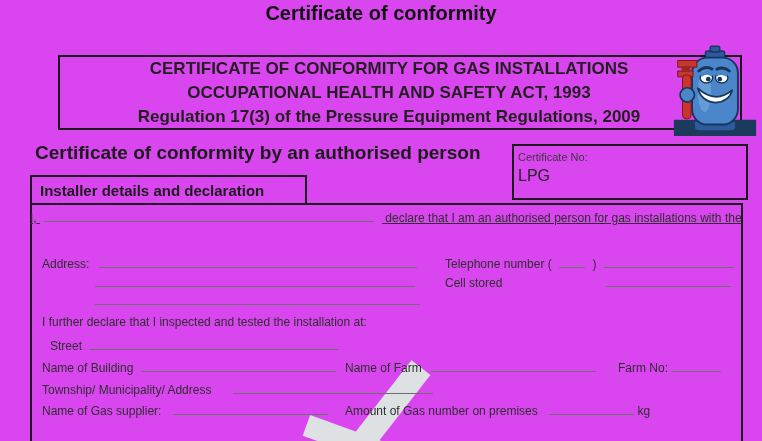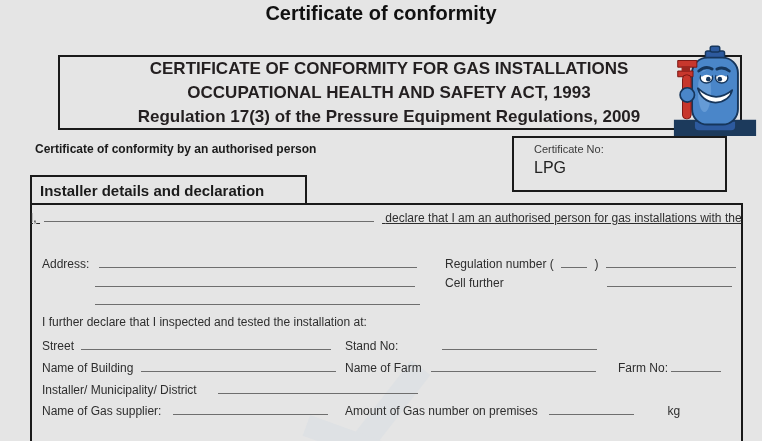--- a/index.html
+++ b/index.html
@@ -1,26 +1,26 @@
 <!DOCTYPE html>
 <html><head>
 <meta charset="utf-8">
 <style>
   html,body{margin:0;padding:0;background:#fff;}
-  .page{position:relative;width:762px;height:441px;overflow:hidden;background:#e5e5e5;
+  .page{position:relative;width:762px;height:441px;overflow:hidden;background:#d946ef;
         font-family:"Liberation Sans","DejaVu Sans",sans-serif;color:#2e2e2e;}
   .abs{position:absolute;white-space:nowrap;}
   .page-title{left:0;top:2px;width:762px;text-align:center;font-size:20px;font-weight:bold;color:#111;}
   .header-box{left:58px;top:55px;width:684px;height:75px;border:2px solid #1a1a1a;
               display:flex;flex-direction:column;justify-content:center;align-items:center;
               text-align:center;padding-right:22px;box-sizing:border-box;}
   .header-line{font-size:17px;font-weight:bold;color:#231f20;line-height:24px;}
-  .subtitle{left:35px;top:142px;font-size:12px;font-weight:bold;color:#1b1b1b;}
-  .certno-box{left:512px;top:136px;width:215px;height:56px;border:2px solid #1a1a1a;
-              box-sizing:border-box;padding:5px 20px;}
+  .subtitle{left:35px;top:142px;font-size:19px;font-weight:bold;color:#1b1b1b;}
+  .certno-box{left:512px;top:144px;width:236px;height:56px;border:2px solid #1a1a1a;
+              box-sizing:border-box;padding:5px 4px;}
   .certno-label{font-size:11px;color:#3a3a3a;}
   .certno-value{font-size:16px;color:#222;margin-top:4px;}
   .section-box{left:30px;top:175px;width:277px;height:30px;border:2px solid #1a1a1a;
                box-sizing:border-box;display:flex;align-items:center;padding-left:8px;}
   .section-title{font-size:15px;font-weight:bold;color:#1b1b1b;}
   .form-box{left:30px;top:203px;width:713px;height:260px;border:2px solid #1a1a1a;box-sizing:border-box;}
   .row{position:absolute;font-size:12px;color:#2e2e2e;white-space:nowrap;z-index:2;}
   .blank{display:inline-block;border-bottom:1px solid #6e6e6e;height:12px;vertical-align:baseline;}
   .wm{position:absolute;background:#dee1e4;z-index:1;}
   .wm1{left:372px;top:355px;width:24px;height:120px;transform:rotate(38deg);}
@@ -84,72 +84,68 @@
     <span class="blank" style="width:330px;margin:0 8px 0 4px;"></span>
     <span>declare that I am an authorised person for gas installations with the</span>
   </div>
 
 
   <div class="row" style="left:42px;top:255px;">
     <span>Address:</span>
     <span class="blank" style="width:318px;margin:0 0 0 6px;"></span>
   </div>
   <div class="row" style="left:445px;top:255px;">
-    <span>Regulation number (</span>
+    <span>Telephone number (</span>
     <span class="blank" style="width:26px;margin:0 4px;"></span>
     <span>)</span>
     <span class="blank" style="width:130px;margin:0 0 0 4px;"></span>
   </div>
 
   <div class="row" style="left:95px;top:274px;">
     <span class="blank" style="width:320px;"></span>
   </div>
   <div class="row" style="left:445px;top:274px;">
-    <span>Cell further</span>
+    <span>Cell stored</span>
     <span class="blank" style="width:125px;margin:0 0 0 100px;"></span>
   </div>
 
   <div class="row" style="left:95px;top:292px;">
     <span class="blank" style="width:325px;"></span>
   </div>
 
   <div class="row" style="left:42px;top:315px;">
     <span>I further declare that I inspected and tested the installation at:</span>
   </div>
 
-  <div class="row" style="left:42px;top:337px;">
+  <div class="row" style="left:50px;top:337px;">
     <span>Street</span>
     <span class="blank" style="width:250px;margin:0 0 0 4px;"></span>
-  </div>
-  <div class="row" style="left:345px;top:337px;">
-    <span>Stand No:</span>
-    <span class="blank" style="width:155px;margin:0 0 0 40px;"></span>
   </div>
 
   <div class="row" style="left:42px;top:359px;">
     <span>Name of Building</span>
     <span class="blank" style="width:195px;margin:0 0 0 4px;"></span>
   </div>
   <div class="row" style="left:345px;top:359px;">
     <span>Name of Farm</span>
     <span class="blank" style="width:165px;margin:0 0 0 6px;"></span>
   </div>
   <div class="row" style="left:618px;top:359px;">
     <span>Farm No:</span>
     <span class="blank" style="width:50px;"></span>
   </div>
 
   <div class="row" style="left:42px;top:381px;">
-    <span>Installer/ Municipality/ District</span>
+    <span>Township/ Municipality/ Address</span>
     <span class="blank" style="width:200px;margin:0 0 0 18px;"></span>
   </div>
 
   <div class="row" style="left:42px;top:402px;">
     <span>Name of Gas supplier:</span>
     <span class="blank" style="width:155px;margin:0 0 0 8px;"></span>
   </div>
   <div class="row" style="left:345px;top:402px;">
     <span>Amount of Gas number on premises</span>
     <span class="blank" style="width:85px;margin:0 0 0 8px;"></span>
-    <span style="margin-left:30px;">kg</span>
+    <span style="">kg</span>
   </div>
 
 </div>
 
 </body></html>

